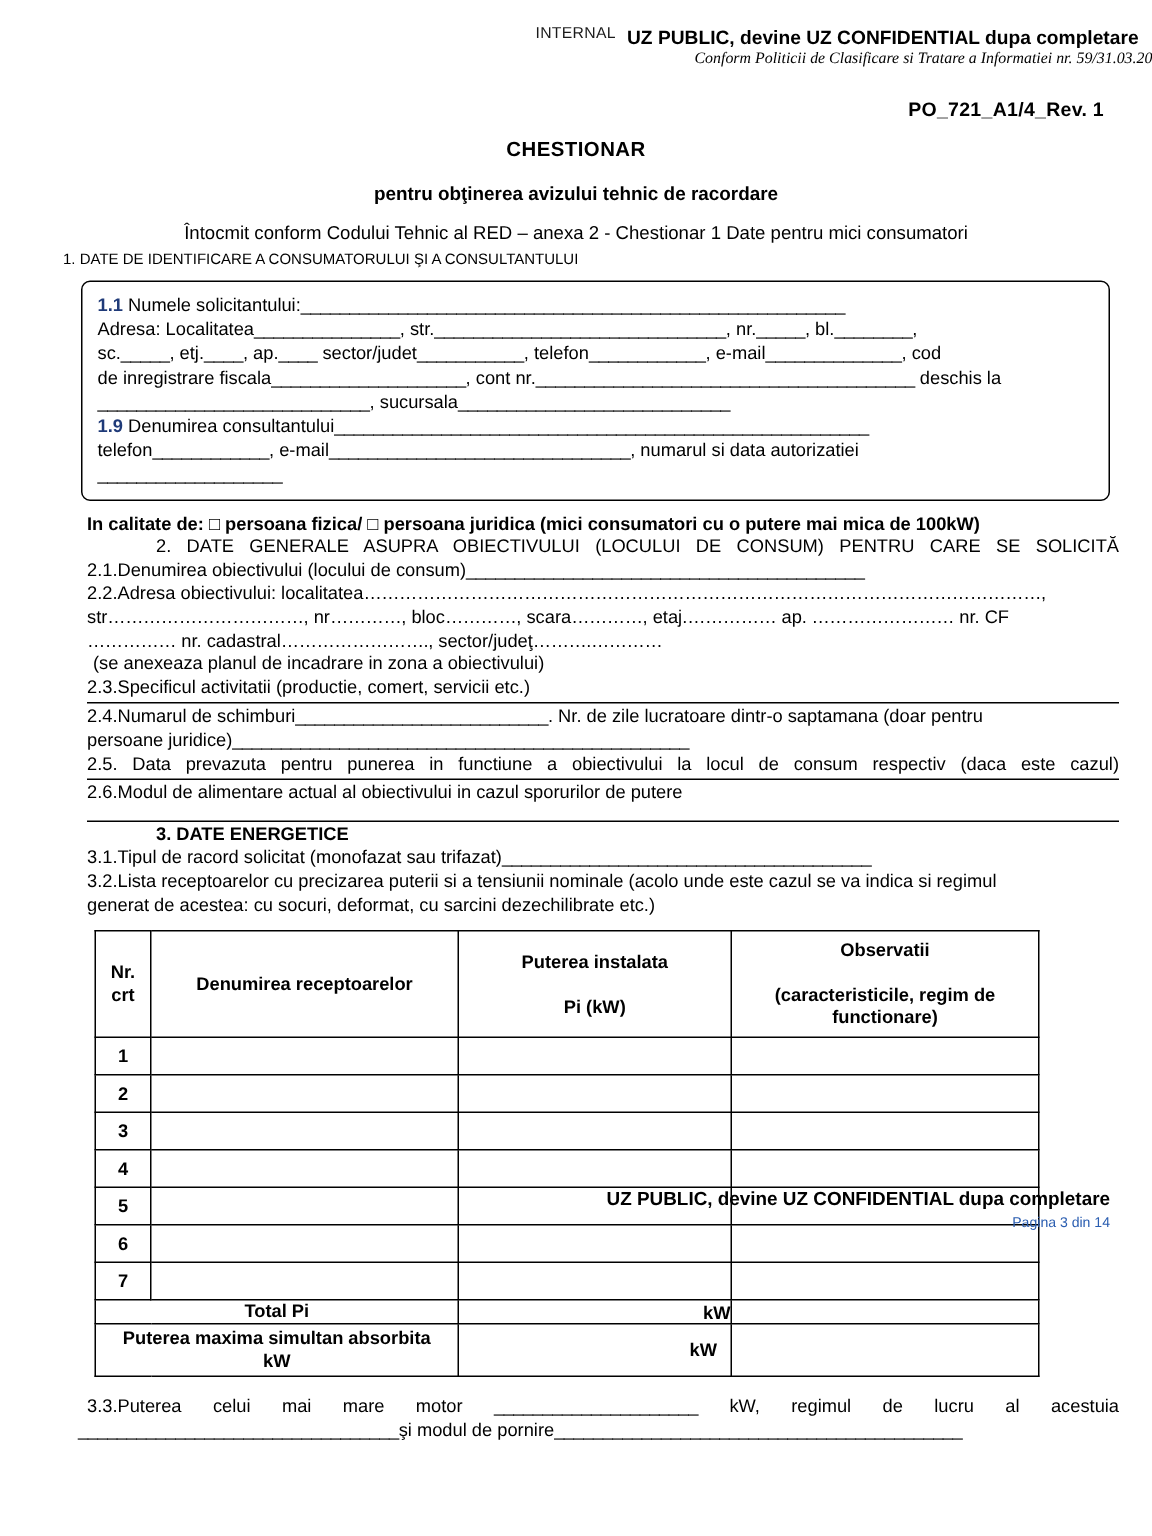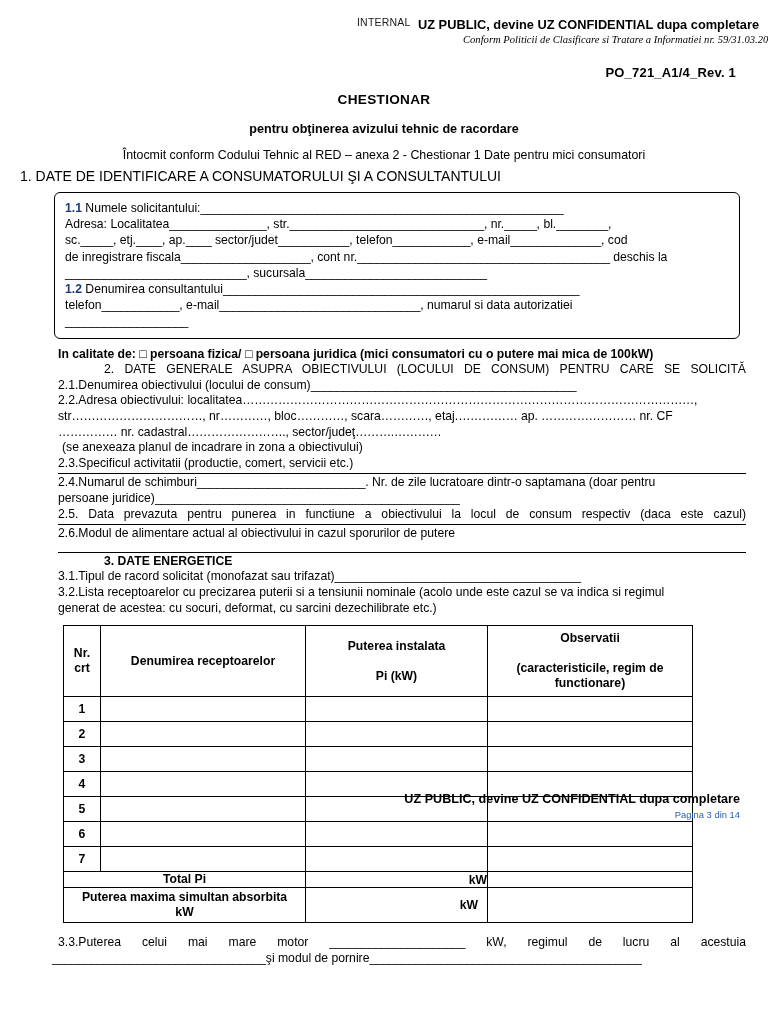--- a/index.html
+++ b/index.html
@@ -78,23 +78,23 @@
     margin-top: 15px;
     text-align: center;
   }
   .title-note {
     font-size: 12.4px;
     text-align: center;
     margin-top: 12px;
     font-weight: normal;
   }
   .sec1-title {
-    font-size: 14px;
+    font-size: 10px;
     margin-top: 6px;
-    padding-left: 20px;
+    padding-left: 42px;
   }
 
   
   .roundbox {
     margin: 8px 28px 0 54px;
     border: 1.3px solid #000;
     border-radius: 6px;
     padding: 7px 14px 8px 10px;
     font-size: 12.2px;
     line-height: 16.2px;
@@ -215,21 +215,21 @@
       <span>sc.</span><span class="dl">_____</span><span>, etj.</span><span class="dl">____</span><span>, ap.</span><span class="dl">____</span>
       <span>sector/judet</span><span class="dl">___________</span><span>, telefon</span><span class="dl">____________</span><span>, e-mail</span><span class="dl">______________</span><span>, cod</span>
     </div>
     <div>
       <span>de  inregistrare   fiscala</span><span class="dl">____________________</span><span>, cont  nr.</span><span class="dl">_______________________________________</span><span> deschis  la</span>
     </div>
     <div>
       <span class="dl">____________________________</span><span>, sucursala</span><span class="dl">____________________________</span>
     </div>
     <div>
-      <span class="lbl">1.2</span>
+      <span class="lbl">1.9</span>
       <span>Denumirea consultantului</span><span class="dl">_______________________________________________________</span>
     </div>
     <div>
       <span>telefon</span><span class="dl">____________</span><span>, e-mail</span><span class="dl">_______________________________</span><span>, numarul si data autorizatiei</span>
     </div>
     <div>
       <span class="dl">___________________</span>
     </div>
   </div>
 

